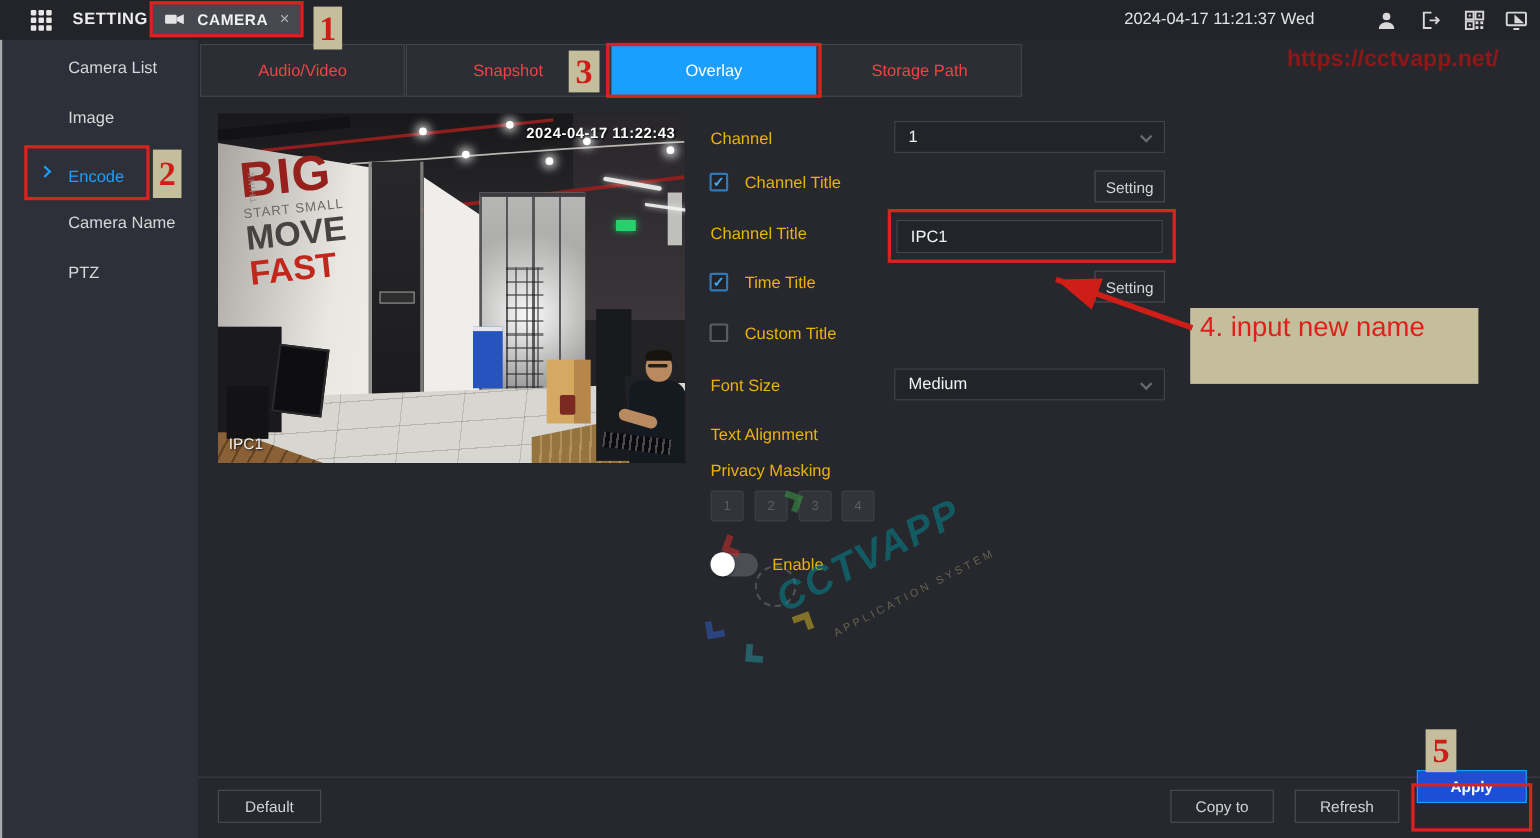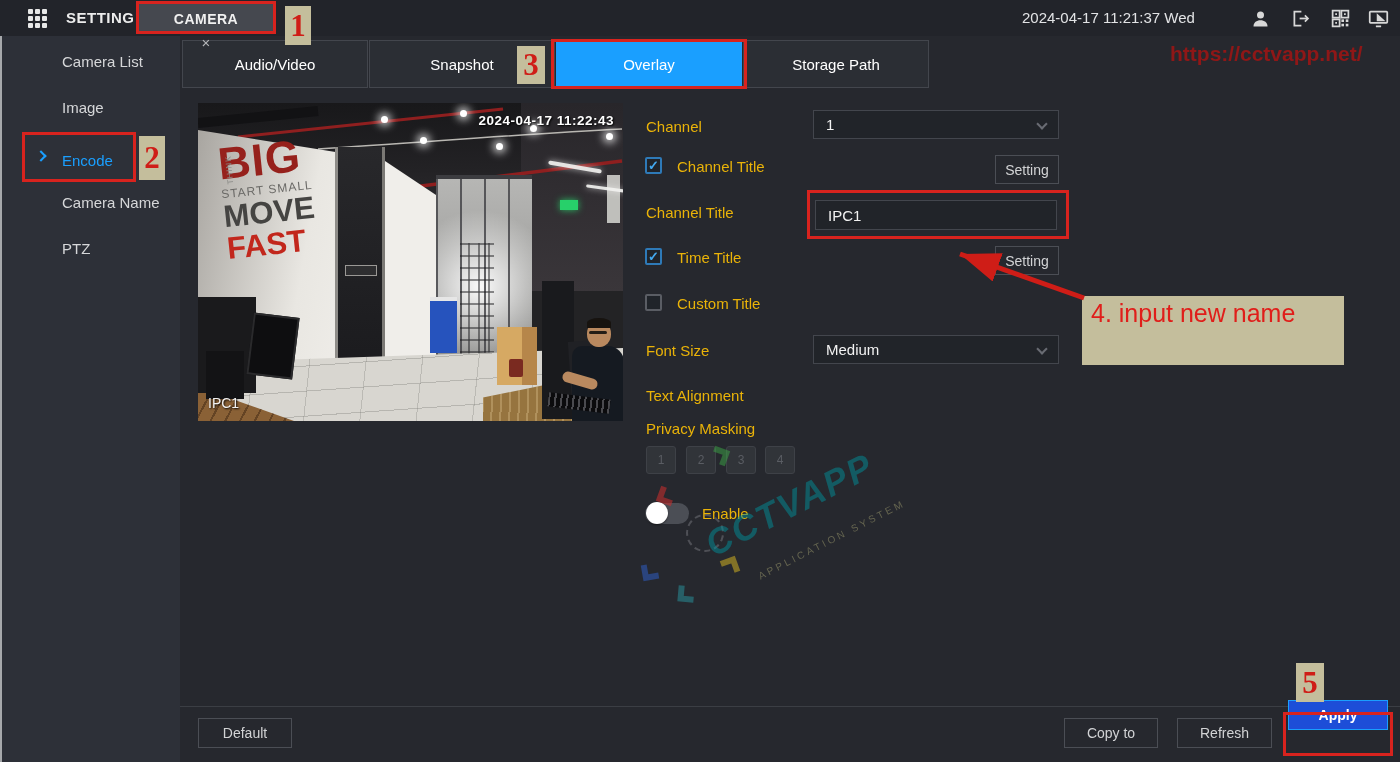--- a/index.html
+++ b/index.html
@@ -7,39 +7,39 @@
   .screen { position:relative; width:1400px; height:762px; background:#26282e; overflow:hidden; }
 
   
   .topbar { position:absolute; left:0; top:0; width:1400px; height:36px; background:#22242a; z-index:20; }
   .grid-icon { position:absolute; left:28px; top:9px; width:19px; height:19px;
     display:grid; grid-template-columns:repeat(3,1fr); grid-template-rows:repeat(3,1fr); gap:2px; }
   .grid-icon span { background:#e8e8e8; border-radius:1px; }
   .app-label { position:absolute; left:66px; top:0; height:36px; line-height:36px;
     color:#ececec; font-size:15px; font-weight:bold; letter-spacing:.5px; }
   .cam-tab { position:absolute; left:139px; top:3px; width:134px; height:29px; background:#45484f;
-    display:flex; align-items:center; padding:0 10px; gap:8px;flex-direction:column; }
+    display:flex; align-items:center; padding:0 10px; gap:8px; }
   .cam-tab .cam-label { flex:1; text-align:center; color:#f0f0f0; font-size:14px; font-weight:bold; letter-spacing:.5px; }
   .cam-tab .close-x { color:#b5b6b9; font-size:15px; line-height:1; }
   .tb-datetime { position:absolute; left:1022px; top:0; height:36px; line-height:36px; color:#e2e3e5; font-size:15px; }
   .tb-icon { position:absolute; top:8px; width:21px; height:21px; }
   .tb-icon svg { width:100%; height:100%; }
 
   
   .sidebar { position:absolute; left:0; top:36px; width:180px; height:726px; background:#2d3038; z-index:5; }
   .edge-line { position:absolute; left:0; top:0; width:2px; height:726px; background:#cfd0d2; opacity:.75; }
   .side-item { position:absolute; left:62px; height:20px; line-height:20px; color:#d6d7d9; font-size:15px; cursor:pointer; }
   .side-item.active { color:#1a9fff; }
   .side-chev { position:absolute; left:37px; width:8px; height:8px;
     border-right:2px solid #1a9fff; border-bottom:2px solid #1a9fff; transform:rotate(-45deg); }
 
   
   .main { position:absolute; left:180px; top:36px; width:1220px; height:726px; background:#26282e; }
   .tab { position:absolute; top:4px; height:48px; width:186px; background:#2b2e34; border:1px solid #43464d;
-    color:#ffffff; font-size:15px; display:flex; align-items:center; justify-content:center; cursor:pointer; }
+    color:#ef4444; font-size:15px; display:flex; align-items:center; justify-content:center; cursor:pointer; }
   .tab.active { background:#1a9fff; border-color:#1a9fff; color:#ffffff; }
   .url-mark { position:absolute; left:990px; top:6px; width:230px; color:#8f1717; font-size:21px; font-weight:bold;
     filter:blur(.3px); z-index:9; }
 
   
   .lbl { position:absolute; color:#eab308; font-size:15px; }
   .field { position:absolute; width:246px; height:29px; background:#212429; border:1px solid #43464d;
     display:flex; align-items:center; padding:0 12px; color:#f2f2f2; font-size:15px; cursor:pointer; }
   .field .chev { position:absolute; right:12px; top:9px; width:8px; height:8px;
     border-right:2px solid #696c73; border-bottom:2px solid #696c73; transform:rotate(45deg); }
@@ -122,21 +122,21 @@
     color:rgba(0,142,152,.5); letter-spacing:2px; transform:rotate(-27deg); }
   .logo-sub { position:absolute; left:130px; top:108px; font-size:10px; letter-spacing:3px;
     color:rgba(150,148,105,.55); transform:rotate(-27deg); }
   .logo-shape { position:absolute; width:16px; height:16px; border-left:6px solid; border-bottom:6px solid; }
   .logo-circle { position:absolute; left:66px; top:88px; width:38px; height:38px; border:2px dashed rgba(130,130,135,.45); border-radius:50%; }
 
   
   .redbox { position:absolute; border:3px solid #d8231e; z-index:50; pointer-events:none; }
   .badge { position:absolute; background:#c4be9c; color:#cf1d17; font-family:"Liberation Serif",serif;
     font-size:31px; font-weight:bold; text-align:center; z-index:51; display:flex; align-items:center; justify-content:center; }
-  .note4 { position:absolute; left:1082px; top:296px; width:262px; height:69px; background:#c4be9c; color:#e01e1a;
+  .note4 { position:absolute; left:1082px; top:280px; width:262px; height:69px; background:#c4be9c; color:#e01e1a;
     font-size:25px; line-height:1.3; padding:1px 9px; z-index:51; white-space:nowrap; }
   .arrow-svg { position:absolute; left:938px; top:240px; width:160px; height:72px; z-index:51; pointer-events:none; }
 </style>
 </head>
 <body>
 
 <div class="screen">
 
   <div class="topbar">
     <div class="grid-icon">

